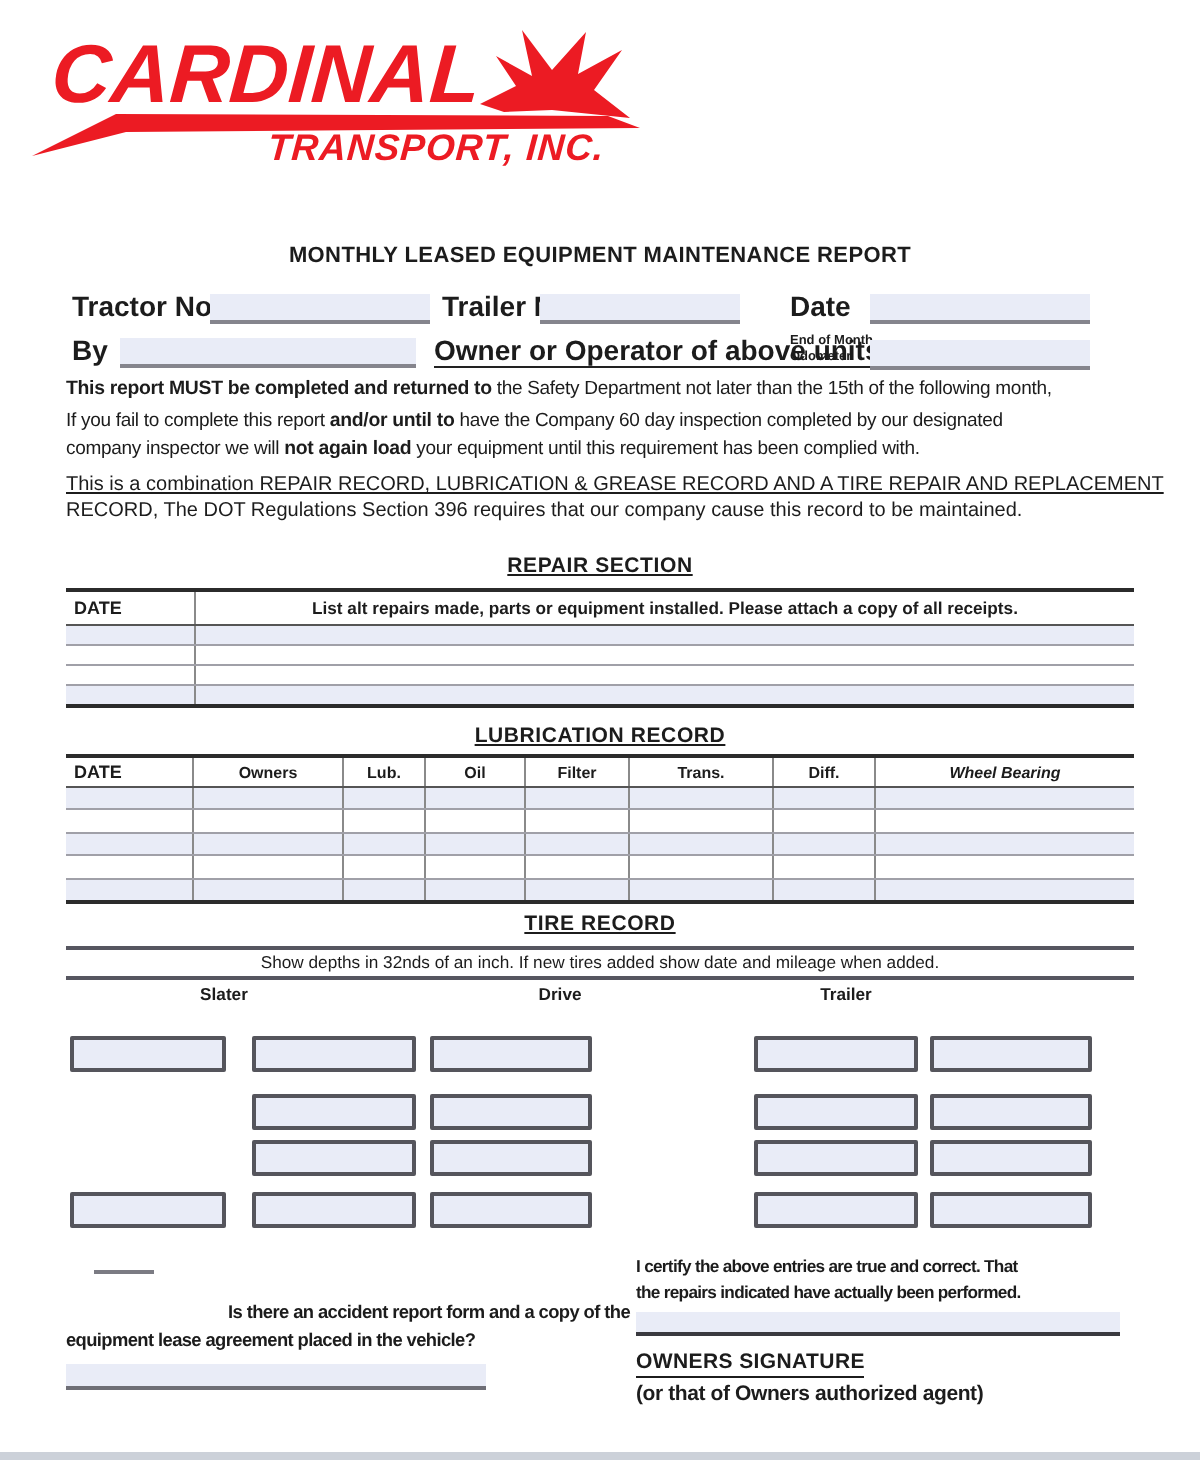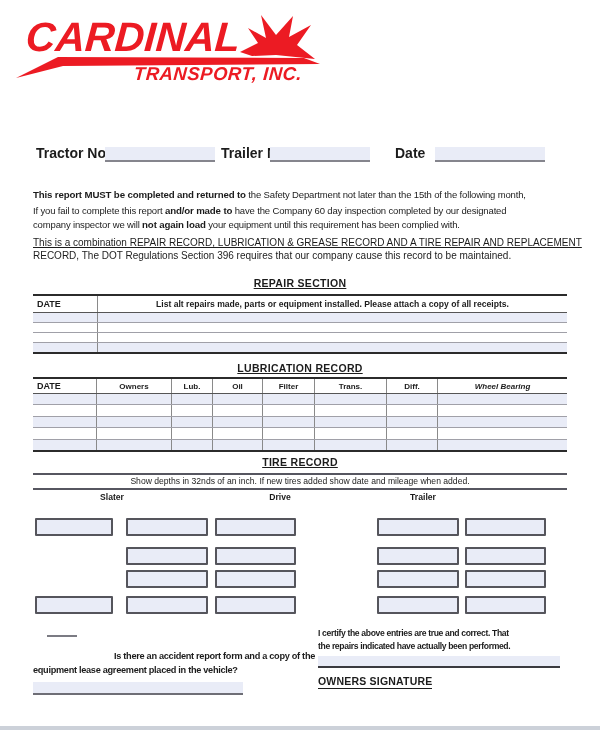--- a/index.html
+++ b/index.html
@@ -76,34 +76,43 @@
 
   <div class="logo">
     <svg width="322" height="86" viewBox="0 0 322 86">
       <polygon points="8,72 50,51 296,52 312,58 55,60" fill="#EC1B23"></polygon>
       <polygon points="232,46 250,37 240,22 258,32 253,9 268,29 285,10 281,31 303,19 289,39 307,53 268,49 244,50" fill="#EC1B23"></polygon>
     </svg>
     <div class="brand">CARDINAL</div>
     <div class="brand-sub">TRANSPORT, INC.</div>
   </div>
 
+  <div class="form-title">MONTHLY LEASED EQUIPMENT MAINTENANCE REPORT</div>
 
   <div class="frow" style="top:145px;">
     <span class="lbl" style="left:3px;">Tractor No.</span>
     <div class="ffield" style="left:72px;width:110px;top:2px;"></div>
     <span class="lbl" style="left:188px;">Trailer No.</span>
     <div class="ffield" style="left:237px;width:100px;top:2px;"></div>
     <span class="lbl" style="left:362px;">Date</span>
     <div class="ffield" style="left:402px;width:110px;top:2px;"></div>
   </div>
 
+  <div class="frow" style="top:167px;">
+    <span class="lbl" style="left:3px;">By</span>
+    <div class="ffield" style="left:27px;width:148px;top:2px;"></div>
+    <span class="lbl ulabel" style="left:184px;">Owner or Operator of above units.</span>
+    <span class="tiny" style="left:362px;top:0px;">End of Month</span>
+    <span class="tiny" style="left:362px;top:8px;">Odometer</span>
+    <div class="ffield" style="left:402px;width:110px;top:3px;"></div>
+  </div>
 
   <div class="intro">
     <div><b>This report MUST be completed and returned to</b><span> the Safety Department not later than the 15th of the following month,</span></div>
-    <div style="margin-top:2px;"><span>If you fail to complete this report </span><b>and/or made to</b><span> have the Company 60 day inspection completed by our designated</span></div>
+    <div style="margin-top:2px;"><span>If you fail to complete this report </span><b>and/or until to</b><span> have the Company 60 day inspection completed by our designated</span></div>
     <div><span>company inspector we will </span><b>not again load</b><span> your equipment until this requirement has been complied with.</span></div>
   </div>
 
   <div class="combo">
     <div class="u">This is a combination REPAIR RECORD, LUBRICATION &amp; GREASE RECORD AND A TIRE REPAIR AND REPLACEMENT</div>
     <div>RECORD, The DOT Regulations Section 396 requires that our company cause this record to be maintained.</div>
   </div>
 
   <div class="sec-h" style="top:277px;">REPAIR SECTION</div>
   <div class="gtable repair" style="top:294px;">
@@ -232,16 +241,17 @@
     <div class="q" style="margin-top:8px;text-align:right;">Is there an accident report form and a copy of the</div>
     <div class="q">equipment lease agreement placed in the vehicle?</div>
     <div class="wide-field"></div>
   </div>
 
   <div class="br">
     <div class="cert"><span>I certify the above </span><span>entries are true and correct. That</span></div>
     <div class="cert">the repairs indicated have actually been performed.</div>
     <div class="cert-field"></div>
     <div class="sig"><span class="su">OWNERS SIGNATURE</span></div>
+    <div class="agent">(or that of Owners authorized agent)</div>
   </div>
 
   <div class="bottom-strip"></div>
 </div>
 
 </body></html>

